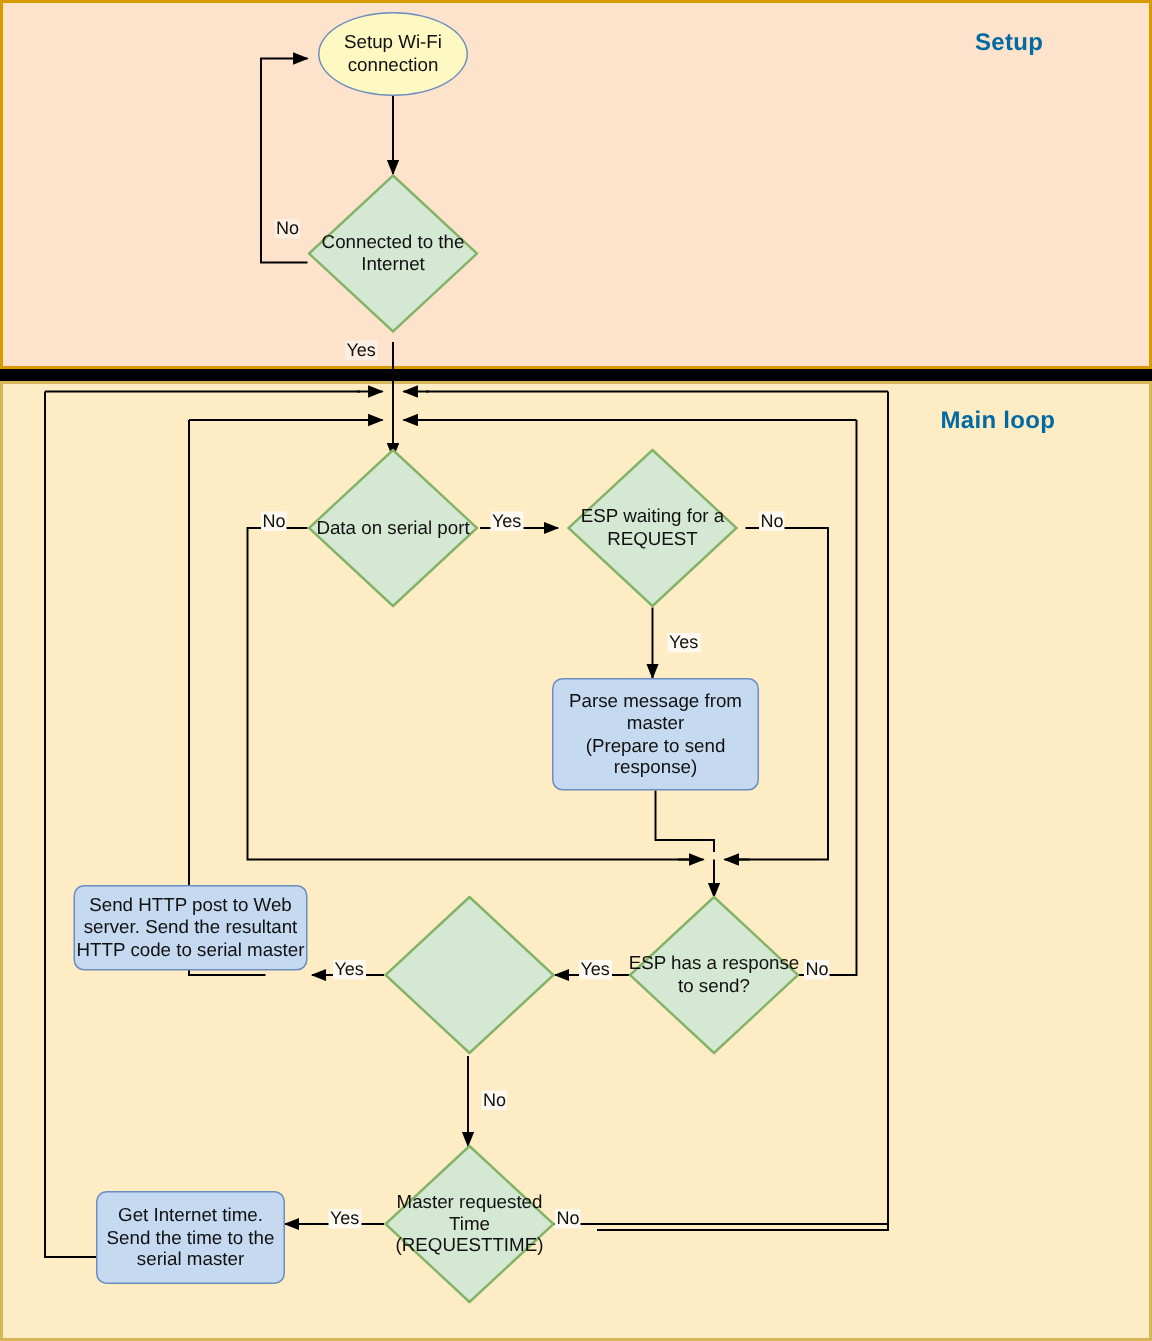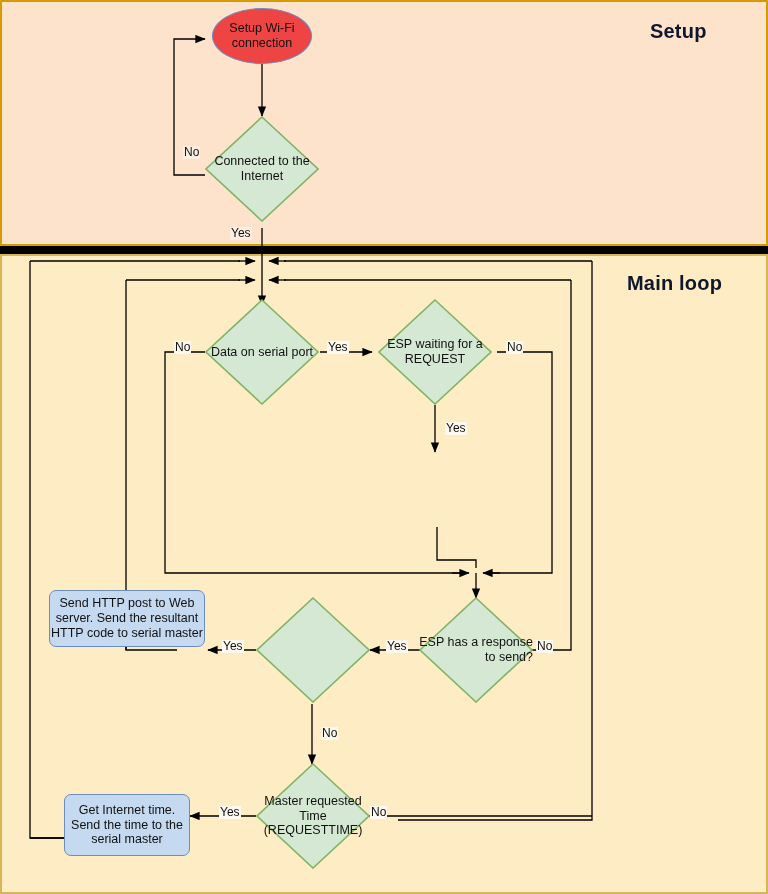--- a/index.html
+++ b/index.html
@@ -4,28 +4,28 @@
 <style>
   html,body{margin:0;padding:0;background:#fff;}
   body{font-family:"Liberation Sans", sans-serif;}
   #stage{position:relative;width:768px;height:894px;overflow:hidden;background:#ffffff;}
 
   .pool{position:absolute;box-sizing:border-box;}
   #setup-pool{left:0;top:0;width:768px;height:246px;background:#fde3cc;border:2px solid #d79b00;}
   #divider{position:absolute;left:0;top:246px;width:768px;height:8px;background:#000;}
   #loop-pool{left:0;top:254px;width:768px;height:640px;background:#fdecc4;border:2px solid #d6b656;box-sizing:border-box;}
 
-  .pool-title{position:absolute;font-weight:bold;font-size:20px;color:#0f172a;letter-spacing:.2px;}
+  .pool-title{position:absolute;font-weight:bold;font-size:16px;color:#0369a1;letter-spacing:.2px;}
 
   svg.wires{position:absolute;left:0;top:0;width:768px;height:894px;overflow:visible;pointer-events:none;}
 
   .node{position:absolute;box-sizing:border-box;display:flex;align-items:center;justify-content:center;text-align:center;}
   .node span{display:block;line-height:1.18;font-size:12.5px;color:#111;}
 
-  .ellipse{background:#ef4444;border:1.4px solid #6c8ebf;border-radius:50%;}
+  .ellipse{background:#fef9c3;border:1.4px solid #6c8ebf;border-radius:50%;}
   .process{background:#c5d9f1;border:1.6px solid #6c8ebf;border-radius:7px;}
 
   .diamond{background:transparent;border:none;}
   .diamond .dshape{position:absolute;left:0;top:0;width:100%;height:100%;}
   .diamond .dlabel{position:relative;z-index:2;width:150%;}
 
   .edgelabel{position:absolute;font-size:12px;color:#111;background:#fdf9f0;padding:0 1px;line-height:1.05;white-space:nowrap;}
   .edgelabel.on-setup{background:#fdeee2;}
 </style>
 </head>
@@ -118,22 +118,26 @@
     <span class="dlabel">Data on serial port</span>
   </div>
 
   <div class="node diamond" style="left:378px;top:299px;width:114px;height:106px;">
     <svg class="dshape" viewBox="0 0 114 106" preserveAspectRatio="none">
       <polygon points="57,1 113,53 57,105 1,53" fill="#d5e8d4" stroke="#82b366" stroke-width="1.6"></polygon>
     </svg>
     <span class="dlabel">ESP waiting for a REQUEST</span>
   </div>
 
+  <div class="node process" style="left:368px;top:452px;width:138px;height:75px;">
+    <span style="white-space:pre-line">Parse message from master
+(Prepare to send response)</span>
+  </div>
 
-  <div class="node diamond" style="left:419px;top:597px;width:114px;height:106px;text-align:right;">
+  <div class="node diamond" style="left:419px;top:597px;width:114px;height:106px;">
     <svg class="dshape" viewBox="0 0 114 106" preserveAspectRatio="none">
       <polygon points="57,1 113,53 57,105 1,53" fill="#d5e8d4" stroke="#82b366" stroke-width="1.6"></polygon>
     </svg>
     <span class="dlabel">ESP has a response to send?</span>
   </div>
 
   <div class="node diamond" style="left:256px;top:597px;width:114px;height:106px;">
     <svg class="dshape" viewBox="0 0 114 106" preserveAspectRatio="none">
       <polygon points="57,1 113,53 57,105 1,53" fill="#d5e8d4" stroke="#82b366" stroke-width="1.6"></polygon>
     </svg>

